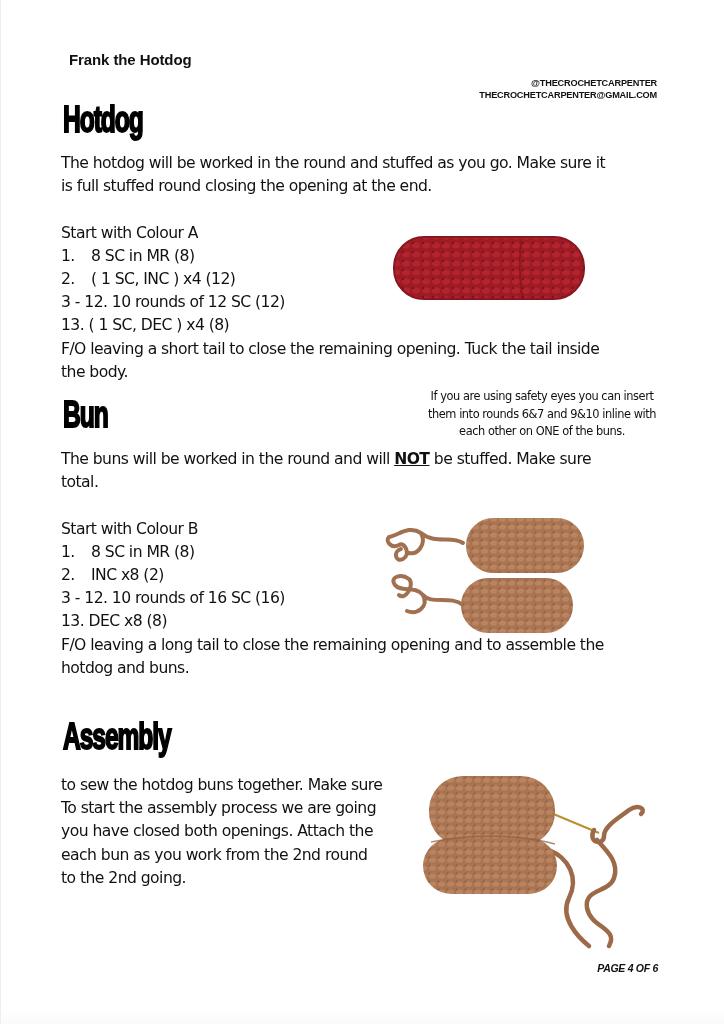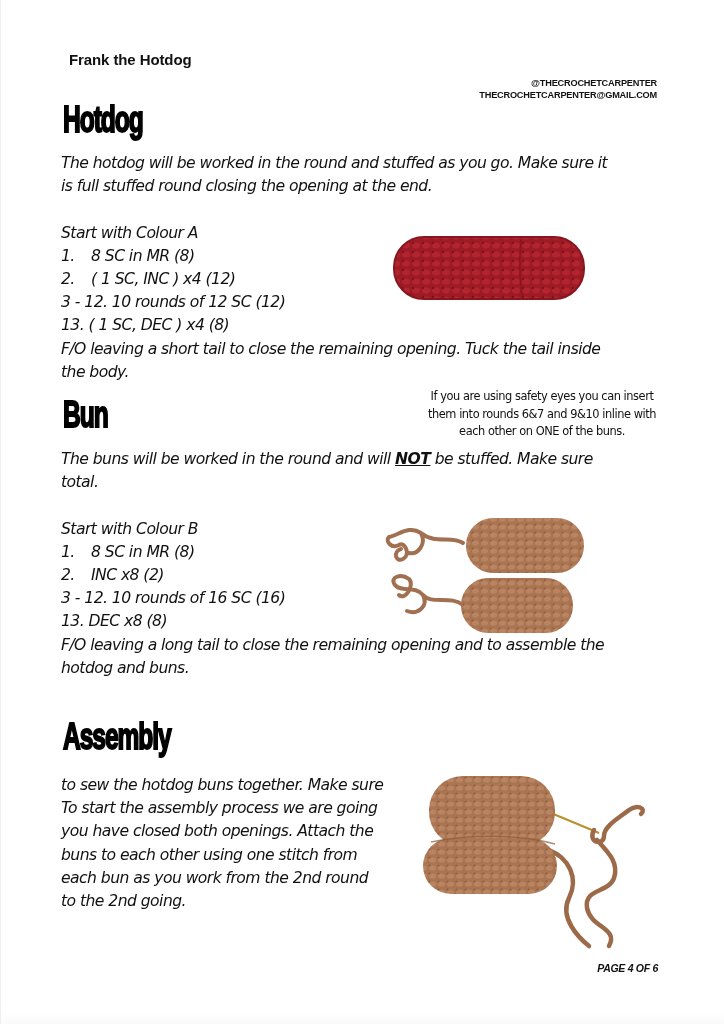--- a/index.html
+++ b/index.html
@@ -19,21 +19,21 @@
     font-size: 30px; line-height: 1; color: #000;
     transform-origin: left top; transform: scale(0.82, 1.22);
     letter-spacing: -1.3px; -webkit-text-stroke: 1.6px #000;
   }
 
   .body-text {
     position: absolute; left: 60px; margin: 0;
     font-family: "DejaVu Sans", sans-serif; font-size: 15.6px; line-height: 23.2px;
     letter-spacing: -0.55px; color: #111; transform-origin: left top;
   }
-  .body-text p { margin: 0; white-space: nowrap; font-style: italic; }
+  .body-text p { margin: 0; white-space: nowrap; }
   .body-text .blank { height: 23.2px; }
   .num { display: inline-block; width: 30px; }
   .strong-under { font-weight: bold; text-decoration: underline; }
 
   .note {
     position: absolute; left: 406px; top: 388px; width: 270px; text-align: center;
     font-family: "DejaVu Sans", sans-serif; font-size: 11.4px; line-height: 17.5px; letter-spacing: -0.45px; color: #111;
   }
   .note p { margin: 0; white-space: nowrap; }
 
@@ -117,21 +117,20 @@
 
     <rect x="80" y="63" width="112" height="55" rx="27" fill="url(#knitBrown)"></rect>
   </svg>
 
   <h1 class="heading" style="top:718px;">Assembly</h1>
 
   <div class="body-text" style="top:774px;">
     <p>to sew the hotdog buns together. Make sure</p>
     <p>To start the assembly process we are going</p>
     <p>you have closed both openings. Attach the</p>
-    <p>buns to each other using one stitch from</p>
     <p>each bun as you work from the 2nd round</p>
     <p>to the 2nd going.</p>
   </div>
 
   <svg class="img" style="left:418px; top:768px;" width="230" height="185" viewBox="0 0 230 185">
 
     <line x1="132" y1="45" x2="180" y2="65" stroke="#b8912e" stroke-width="2"></line>
 
     <path d="M175 62 C168 75 185 78 185 68 C185 58 200 50 210 42 C218 36 228 40 222 46" stroke="#9c6a48" stroke-width="4.5" fill="none" stroke-linecap="round"></path>
     <path d="M178 72 C190 85 200 95 195 110 C190 125 165 120 168 140 C172 160 200 160 190 178" stroke="#9c6a48" stroke-width="4.5" fill="none" stroke-linecap="round"></path>

